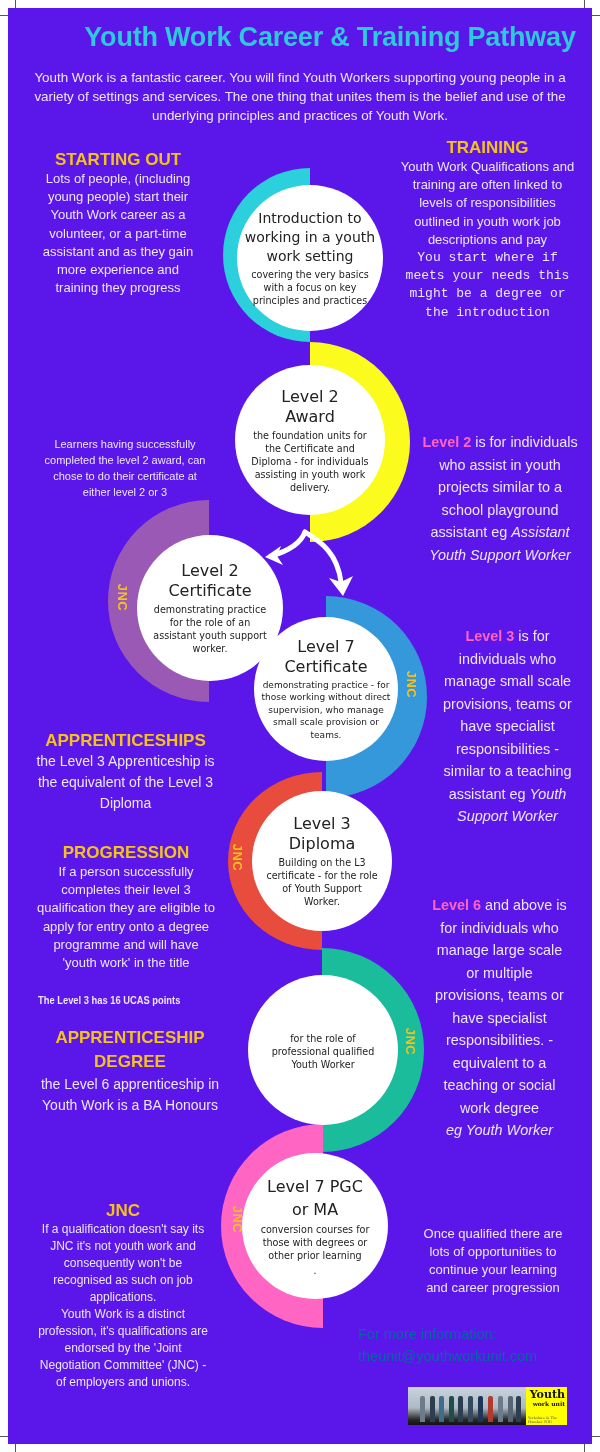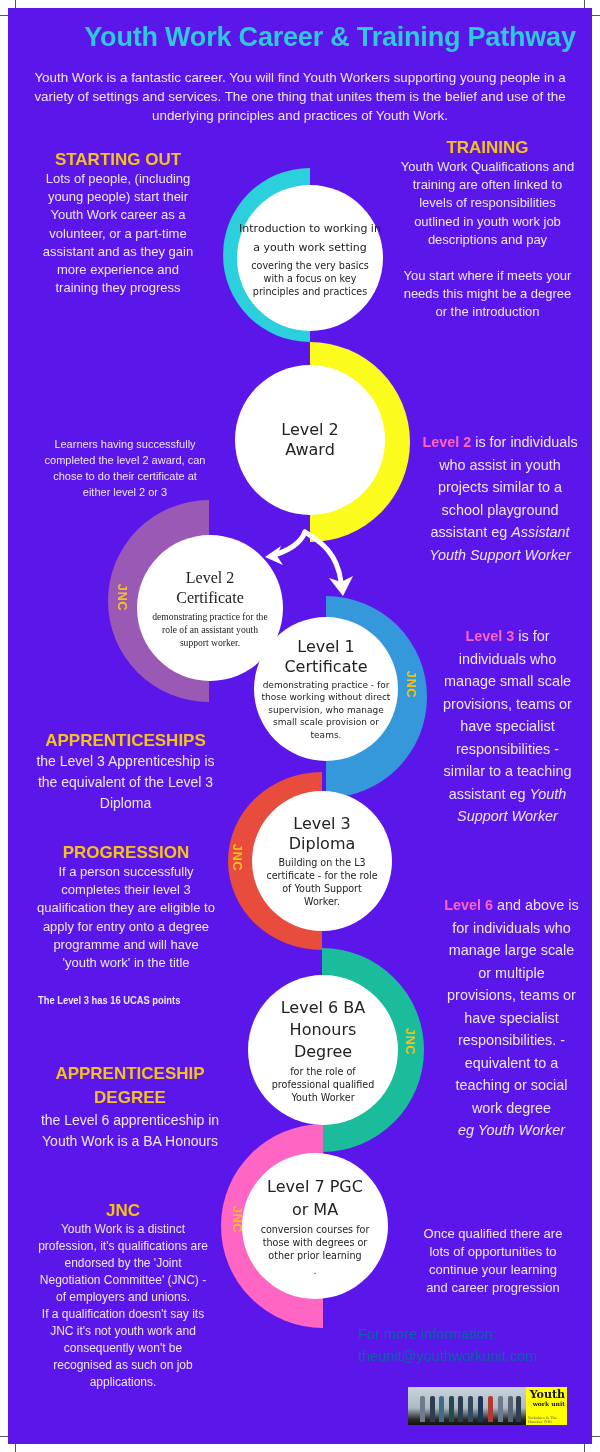--- a/index.html
+++ b/index.html
@@ -123,46 +123,46 @@
 </div>
 
 <svg class="abs" style="left:255px;top:520px;" width="110" height="90" viewBox="0 0 110 90">
   <path d="M50 12 C 45 25, 30 32, 16 36" stroke="#fff" stroke-width="5" fill="none" stroke-linecap="round"></path>
   <path d="M10 37 L 26 26 L 22 36 L 28 45 Z" fill="#fff"></path>
   <path d="M50 12 C 62 20, 82 30, 86 62" stroke="#fff" stroke-width="5" fill="none" stroke-linecap="round"></path>
   <path d="M88 76 L 74 58 L 86 62 L 98 56 Z" fill="#fff"></path>
 </svg>
 
 <div class="circle" style="left:237px;top:185px;width:146px;height:146px;">
-  <div class="ct" style="font-size:11px;line-height:19px;">Introduction to working in a youth work setting</div>
+  <div class="ct" style="font-size:14px;line-height:19px;">Introduction to working in a youth work setting</div>
   <div class="cd">covering the very basics with a focus on key principles and practices</div>
 </div>
 <div class="circle" style="left:235px;top:365px;width:150px;height:150px;">
   <div class="ct" style="width:80px;font-size:16px;text-align:center;">Level 2 Award</div>
-</div>
-<div class="circle" style="left:137px;top:535px;width:146px;height:146px;font-family:Liberation Serif, serif;">
+  <div class="cd" style="width:130px;">the foundation units for the Certificate and Diploma - for individuals assisting in youth work delivery.</div>
+</div>
+<div class="circle" style="left:137px;top:535px;width:146px;height:146px;">
   <div class="ct" style="width:100px;font-size:16px;">Level 2 Certificate</div>
   <div class="cd" style="width:125px;">demonstrating practice for the role of an assistant youth support worker.</div>
 </div>
 <div class="jnc" style="left:109px;top:590px;">JNC</div>
 
 <div class="circle" style="left:254px;top:617px;width:144px;height:144px;">
-  <div class="ct" style="width:100px;font-size:16px;">Level 1 Certificate</div>
+  <div class="ct" style="width:100px;font-size:16px;">Level 7 Certificate</div>
   <div class="cd" style="width:135px;font-size:9px;line-height:12.5px;">demonstrating practice - for those working without direct supervision, who manage small scale provision or teams.</div>
 </div>
 <div class="jnc" style="left:398px;top:677px;">JNC</div>
 
 <div class="circle" style="left:252px;top:791px;width:140px;height:140px;">
   <div class="ct" style="width:80px;font-size:16px;">Level 3 Diploma</div>
   <div class="cd" style="width:115px;">Building on the L3 certificate - for the role of Youth Support Worker.</div>
 </div>
 <div class="jnc" style="left:224px;top:850px;">JNC</div>
 
 <div class="circle" style="left:248px;top:975px;width:150px;height:150px;">
-  <div class="ct" style="width:100px;font-size:16px;line-height:22px;">Level 6 BA Honours Degree</div>
   <div class="cd" style="width:125px;">for the role of professional qualified Youth Worker</div>
 </div>
 <div class="jnc" style="left:397px;top:1034px;">JNC</div>
 
 <div class="circle" style="left:242px;top:1153px;width:146px;height:146px;">
   <div class="ct" style="width:100px;font-size:16px;line-height:23px;">Level 7 PGC or MA</div>
   <div class="cd" style="width:125px;">conversion courses for those with degrees or other prior learning</div>
   <div class="cd">.</div>
 </div>
 <div class="jnc" style="left:224px;top:1212px;">JNC</div>
@@ -180,45 +180,45 @@
 </div>
 
 <div class="abs" style="left:36px;top:842px;width:180px;">
   <div class="heading">PROGRESSION</div>
   <div class="body-text">If a person successfully completes their level 3 qualification they are eligible to apply for entry onto a degree programme and will have 'youth work' in the title</div>
 </div>
 
 <div class="abs ucas" style="left:38px;top:994px;width:200px;">The Level 3 has 16 UCAS points</div>
 
 <div class="abs" style="left:30px;top:1026px;width:200px;">
-  <div class="heading" style="line-height:24px;margin-top:36px;">APPRENTICESHIP DEGREE</div>
+  <div class="heading" style="line-height:24px;">APPRENTICESHIP DEGREE</div>
   <div class="body-text" style="font-size:14px;line-height:21px;">the Level 6 apprenticeship in Youth Work is a BA Honours</div>
 </div>
 
 <div class="abs" style="left:38px;top:1200px;width:170px;">
   <div class="heading">JNC</div>
+  <div class="body-text" style="font-size:12px;line-height:17px;">If a qualification doesn't say its JNC it's not youth work and consequently won't be recognised as such on job applications.</div>
   <div class="body-text" style="font-size:12px;line-height:17px;">Youth Work is a distinct profession, it's qualifications are endorsed by the 'Joint Negotiation Committee' (JNC) - of employers and unions.</div>
-  <div class="body-text" style="font-size:12px;line-height:17px;">If a qualification doesn't say its JNC it's not youth work and consequently won't be recognised as such on job applications.</div>
 </div>
 
 <div class="abs" style="left:400px;top:137px;width:175px;">
   <div class="heading">TRAINING</div>
   <div class="body-text">Youth Work Qualifications and training are often linked to levels of responsibilities outlined in youth work job descriptions and pay</div>
-  <div class="body-text" style="margin-top:18px;">You start where if meets your needs this might be a degree or the introduction</div>
+  <div class="body-text" style="font-family:Liberation Mono, monospace;">You start where if meets your needs this might be a degree or the introduction</div>
 </div>
 
 <div class="abs side-text" style="left:420px;top:431px;width:160px;">
   <span class="hl">Level 2</span><span> is for individuals who assist in youth projects similar to a school playground assistant eg </span><span class="it">Assistant Youth Support Worker</span>
 </div>
 
 <div class="abs side-text" style="left:440px;top:625px;width:135px;">
   <span class="hl">Level 3</span><span> is for individuals who manage small scale provisions, teams or have specialist responsibilities - similar to a teaching assistant eg </span><span class="it">Youth Support Worker</span>
 </div>
 
-<div class="abs side-text" style="left:444px;top:894px;width:135px;">
+<div class="abs side-text" style="left:432px;top:894px;width:135px;">
   <span class="hl">Level 6</span><span> and above is for individuals who manage large scale or multiple provisions, teams or have specialist responsibilities. - equivalent to a teaching or social work degree</span><br><span class="it">eg Youth Worker</span>
 </div>
 
 <div class="abs body-text" style="left:418px;top:1225px;width:150px;font-size:13px;line-height:18px;">Once qualified there are lots of opportunities to continue your learning and career progression</div>
 
 <div class="abs contact" style="left:358px;top:1323px;width:220px;">
   <div>For more information:</div>
   <div>theunit@youthworkunit.com</div>
 </div>
 

